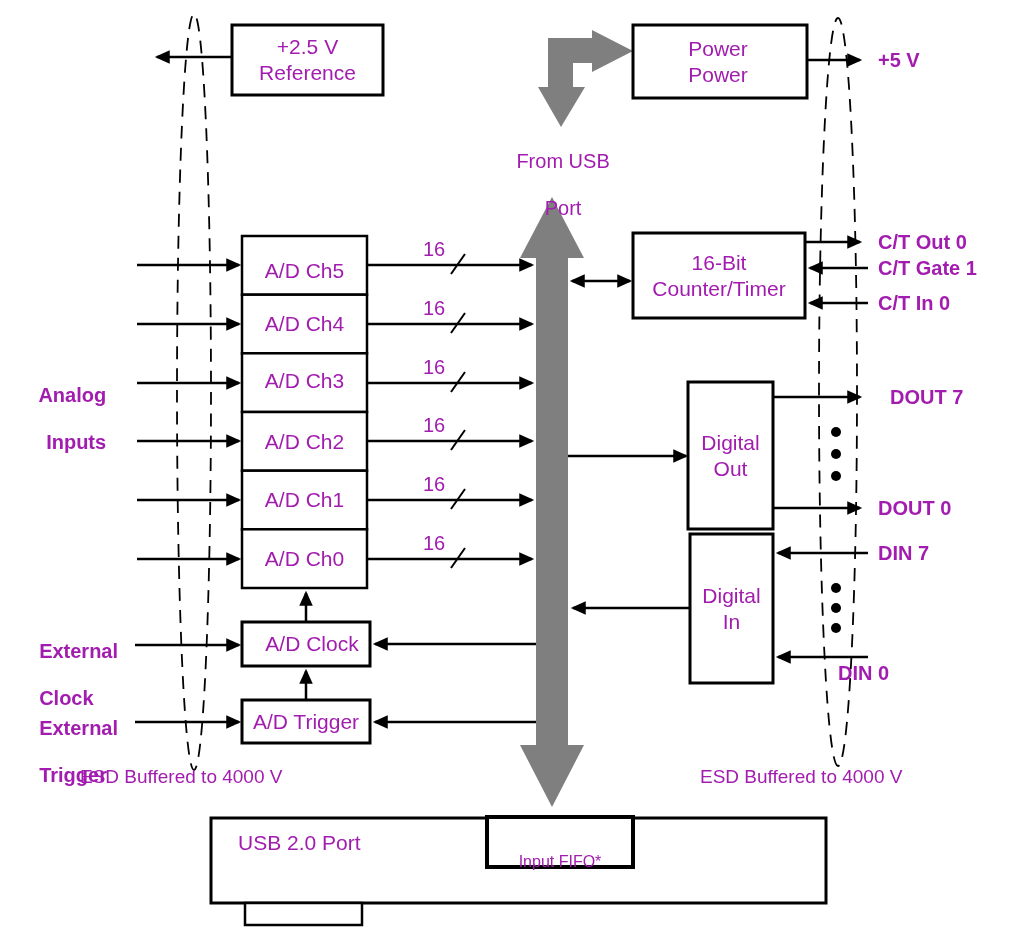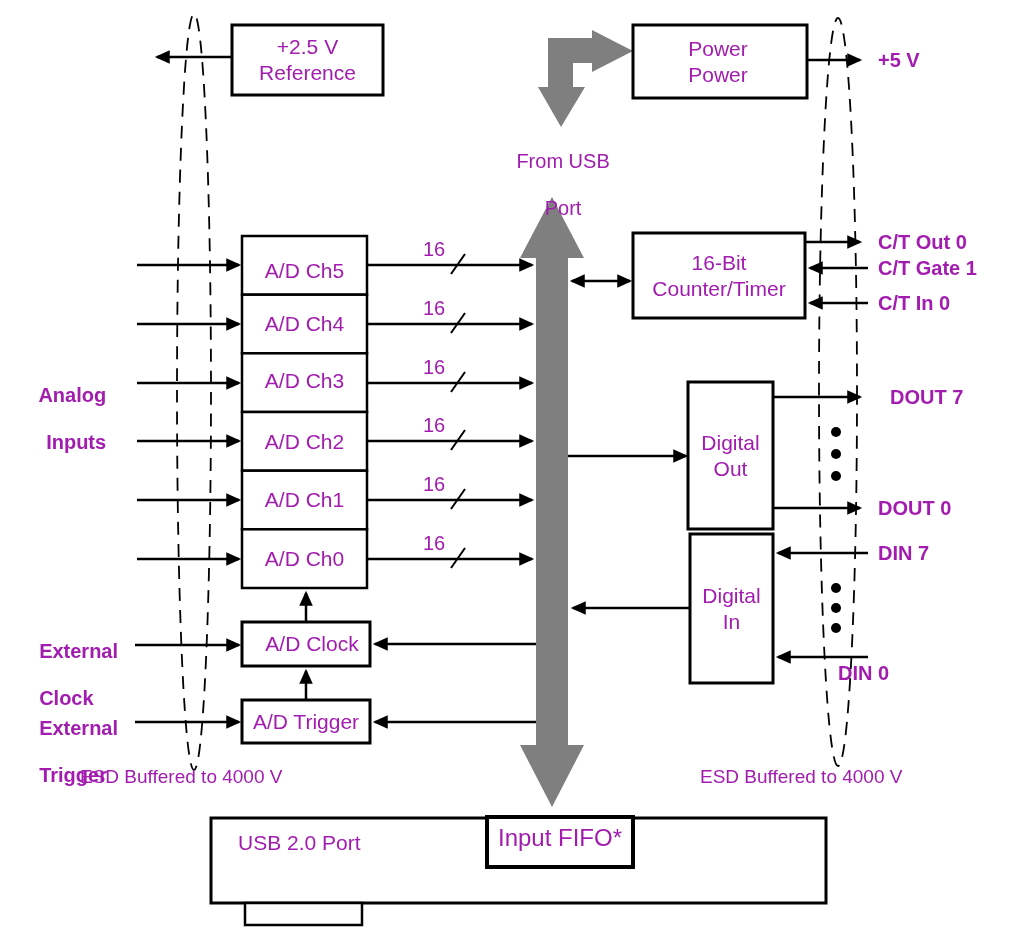--- a/index.html
+++ b/index.html
@@ -136,21 +136,21 @@
   <span>Out</span>
 </div>
 <div class="boxlbl" style="left:690px;top:534px;width:83px;height:149px;">
   <span>Digital</span>
   <span>In</span>
 </div>
 <div class="boxlbl" style="left:242px;top:622px;width:140px;height:44px;">A/D Clock</div>
 <div class="boxlbl" style="left:242px;top:700px;width:128px;height:43px;">A/D Trigger</div>
 
 <div class="lbl" style="left:238px;top:831px;font-size:21px;">USB 2.0 Port</div>
-<div class="boxlbl" style="left:487px;top:817px;width:146px;height:50px;padding-bottom:8px;box-sizing:border-box;font-size:24px;">Input FIFO*</div>
+<div class="boxlbl" style="left:487px;top:841px;width:146px;height:50px;padding-bottom:8px;box-sizing:border-box;font-size:16px;">Input FIFO*</div>
 
 <div class="lbl c" style="left:495px;top:126px;width:125px;">
   <span>From USB</span><br>
   <span>Port</span>
 </div>
 
 <div class="lbl b" style="left:28px;top:360px;text-align:right;">
   <span>Analog</span><br>
   <span>Inputs</span>
 </div>

